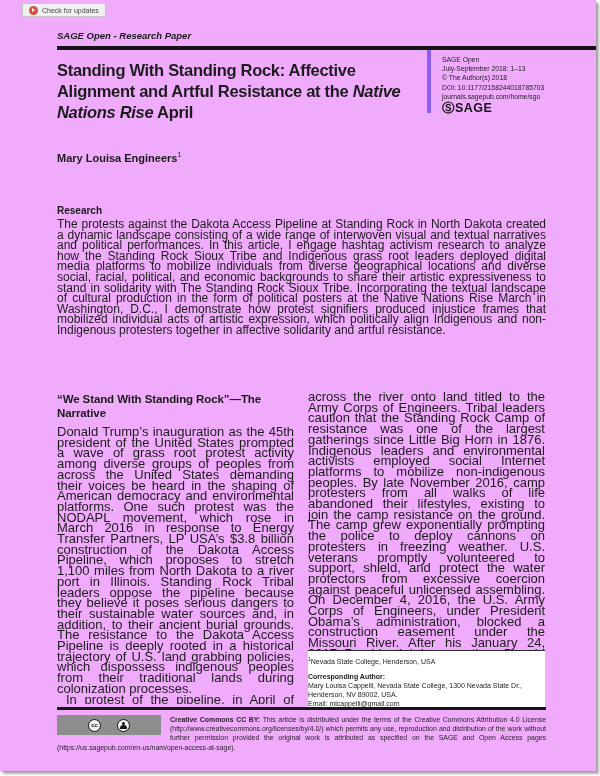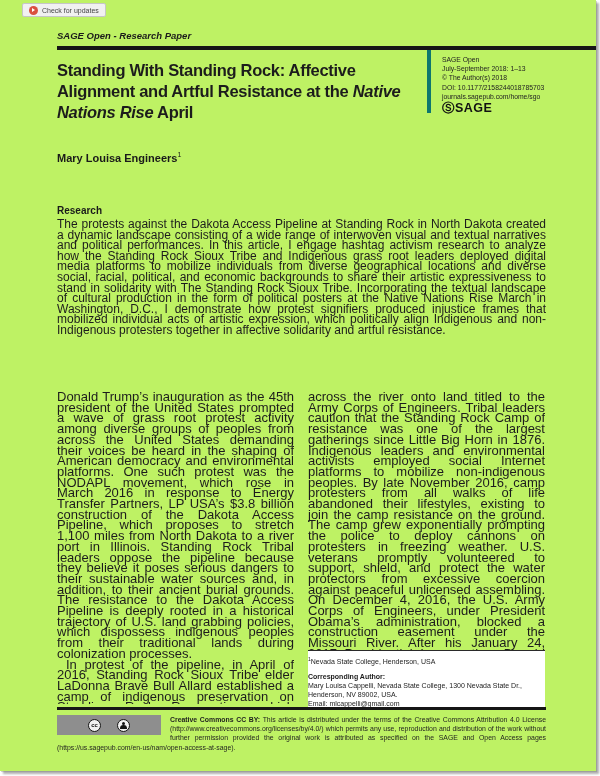--- a/index.html
+++ b/index.html
@@ -1,36 +1,36 @@
 <!DOCTYPE html>
 <html><head>
 <meta charset="utf-8">
 <style>
   * { margin:0; padding:0; box-sizing:border-box; }
   html,body { background:#ffffff; }
   body { width:600px; height:776px; font-family:"Liberation Sans", sans-serif; color:#1a1a1a; position:relative; overflow:hidden; }
-  .sheet { position:absolute; left:0; top:0; width:596px; height:771px; background:#bef264;
+  .sheet { position:absolute; left:0; top:0; width:596px; height:771px; background:#f0abfc;
            box-shadow:3px 3px 2px rgba(110,110,110,.55), 1px 1px 0 rgba(160,160,160,.4); }
 
   
   .check-badge { position:absolute; left:22px; top:3px; height:14px; display:flex; align-items:center; gap:4px;
                  background:#f1f1f1; border:1px solid #c6c6c6; border-radius:2px; padding:0 6px; cursor:pointer; }
   .crossmark { width:9px; height:9px; border-radius:50%; background:#d9503f; position:relative; flex:0 0 auto; }
   .crossmark::after { content:""; position:absolute; left:3px; top:2.5px; width:0; height:0;
                       border-left:3px solid #fff; border-top:2px solid transparent; border-bottom:2px solid transparent; }
   .check-badge span.lbl { font-size:7px; color:#444; white-space:nowrap; }
 
   .running-head { position:absolute; left:57px; top:30px; font-size:9.5px; font-weight:bold; font-style:italic; color:#1a1a1a; }
   .head-rule { position:absolute; left:57px; top:46px; width:539px; height:4px; background:#161616; }
 
   .title { position:absolute; left:57px; top:60px; width:376px; font-size:16.5px; line-height:21px;
            font-weight:bold; letter-spacing:-0.3px; color:#1c1c1c; }
   .title em { font-style:italic; }
 
-  .journal-info { position:absolute; left:427px; top:50px; width:120px; border-left:4px solid #0f766e;
+  .journal-info { position:absolute; left:427px; top:50px; width:120px; border-left:4px solid #8b5cf6;
                   padding:5px 0 0 11px; min-height:63px; font-size:6.8px; line-height:9.2px; color:#222; }
   .journal-info .jline { white-space:nowrap; }
   .sage-logo { margin-top:3px; font-size:12.5px; font-weight:bold; letter-spacing:.5px; color:#111; }
 
   .author { position:absolute; left:57px; top:151px; font-size:11px; font-weight:bold; }
   .author sup { font-size:7px; font-weight:normal; }
 
   .abs-block { position:absolute; left:57px; top:205px; width:489px; }
   .kw-block  { position:absolute; left:57px; top:329px; width:489px; }
   .sec-label { font-size:10px; font-weight:bold; margin-bottom:3px; }
@@ -84,20 +84,21 @@
 
   <div class="author"><span>Mary Louisa Engineers</span><sup>1</sup></div>
 
   <div class="abs-block">
     <div class="sec-label">Research</div>
     <p>The protests against the Dakota Access Pipeline at Standing Rock in North Dakota created a dynamic landscape consisting of a wide range of interwoven visual and textual narratives and political performances. In this article, I engage hashtag activism research to analyze how the Standing Rock Sioux Tribe and Indigenous grass root leaders deployed digital media platforms to mobilize individuals from diverse geographical locations and diverse social, racial, political, and economic backgrounds to share their artistic expressiveness to stand in solidarity with The Standing Rock Sioux Tribe. Incorporating the textual landscape of cultural production in the form of political posters at the Native Nations Rise March in Washington, D.C., I demonstrate how protest signifiers produced injustice frames that mobilized individual acts of artistic expression, which politically align Indigenous and non-Indigenous protesters together in affective solidarity and artful resistance.</p>
   </div>
 
 
   <div class="col col-left">
+    <h2>“We Stand With Standing Rock”—The Narrative</h2>
     <p>Donald Trump’s inauguration as the 45th president of the United States prompted a wave of grass root protest activity among diverse groups of peoples from across the United States demanding their voices be heard in the shaping of American democracy and environmental platforms. One such protest was the NODAPL movement, which rose in March 2016 in response to Energy Transfer Partners, LP USA’s $3.8 billion construction of the Dakota Access Pipeline, which proposes to stretch 1,100 miles from North Dakota to a river port in Illinois. Standing Rock Tribal leaders oppose the pipeline because they believe it poses serious dangers to their sustainable water sources and, in addition, to their ancient burial grounds. The resistance to the Dakota Access Pipeline is deeply rooted in a historical trajectory of U.S. land grabbing policies, which dispossess indigenous peoples from their traditional lands during colonization processes.</p>
     <p class="indent">In protest of the pipeline, in April of 2016, Standing Rock Sioux Tribe elder LaDonna Brave Bull Allard established a camp of indigenous preservation on Standing Rock Reservation, which mobilized assemblies of indigenous people from over 90 tribes from across the United States and Canada. The camp grew exponentially and protesters, activists, and Indigenous rights defenders extended their camp</p>
   </div>
 
   <div class="col col-right">
     <p>across the river onto land titled to the Army Corps of Engineers. Tribal leaders caution that the Standing Rock Camp of resistance was one of the largest gatherings since Little Big Horn in 1876. Indigenous leaders and environmental activists employed social Internet platforms to mobilize non-indigenous peoples. By late November 2016, camp protesters from all walks of life abandoned their lifestyles, existing to join the camp resistance on the ground. The camp grew exponentially prompting the police to deploy cannons on protesters in freezing weather. U.S. veterans promptly volunteered to support, shield, and protect the water protectors from excessive coercion against peaceful unlicensed assembling. On December 4, 2016, the U.S. Army Corps of Engineers, under President Obama’s administration, blocked a construction easement under the Missouri River. After his January 24, 2017 Presidential Inauguration, Donald Trump did waste no time and gave the US$3.8 billion pipeline project a greenlight under “terms and conditions to be negotiated” (Meyer, 2017). On February 7, 2017, President Trump ordered a directive to the U.S. Army Corps of</p>
     <div class="affil-block">
       <p><sup>1</sup><span>Nevada State College, Henderson, USA</span></p>
       <p class="corr">Corresponding Author:</p>
       <p>Mary Louisa Cappelli, Nevada State College, 1300 Nevada State Dr., Henderson, NV 89002, USA.</p>

